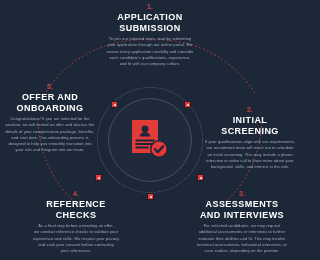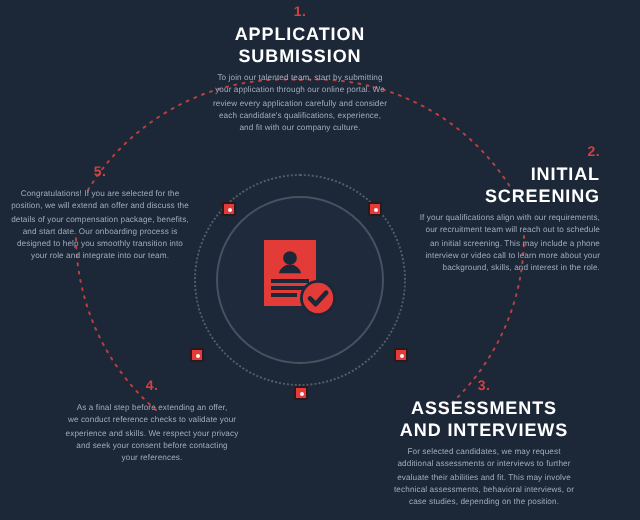--- a/index.html
+++ b/index.html
@@ -81,21 +81,21 @@
     color:#9fabba;
     font-size:4.1px;
     line-height:6.3px;
     letter-spacing:.05px;
     margin-top:3px;
     white-space:pre-line;
   }
 
   
   #step-1{left:70px;top:2px;width:160px;}
-  #step-2{left:200px;top:72px;width:100px;text-align:right;}
+  #step-2{left:200px;top:105px;width:100px;}
   #step-3{left:172px;top:189px;width:140px;}
   #step-4{left:6px;top:189px;width:140px;}
   #step-5{left:0px;top:82px;width:100px;}
 </style>
 </head>
 <body>
 
 <div id="stage">
 
   <svg class="arcs" viewBox="0 0 300 260">
@@ -159,29 +159,33 @@
 AND INTERVIEWS</div>
     <div class="step-body">For selected candidates, we may request
 additional assessments or interviews to further
 evaluate their abilities and fit. This may involve
 technical assessments, behavioral interviews, or
 case studies, depending on the position.</div>
   </div>
 
   <div class="step" id="step-4">
     <div class="step-num">4.</div>
+    <div class="step-title">REFERENCE
+CHECKS</div>
     <div class="step-body">As a final step before extending an offer,
 we conduct reference checks to validate your
 experience and skills. We respect your privacy
 and seek your consent before contacting
 your references.</div>
   </div>
 
   <div class="step" id="step-5">
     <div class="step-num">5.</div>
+    <div class="step-title">OFFER AND
+ONBOARDING</div>
     <div class="step-body">Congratulations! If you are selected for the
 position, we will extend an offer and discuss the
 details of your compensation package, benefits,
 and start date. Our onboarding process is
 designed to help you smoothly transition into
 your role and integrate into our team.</div>
   </div>
 
 </div>
 

